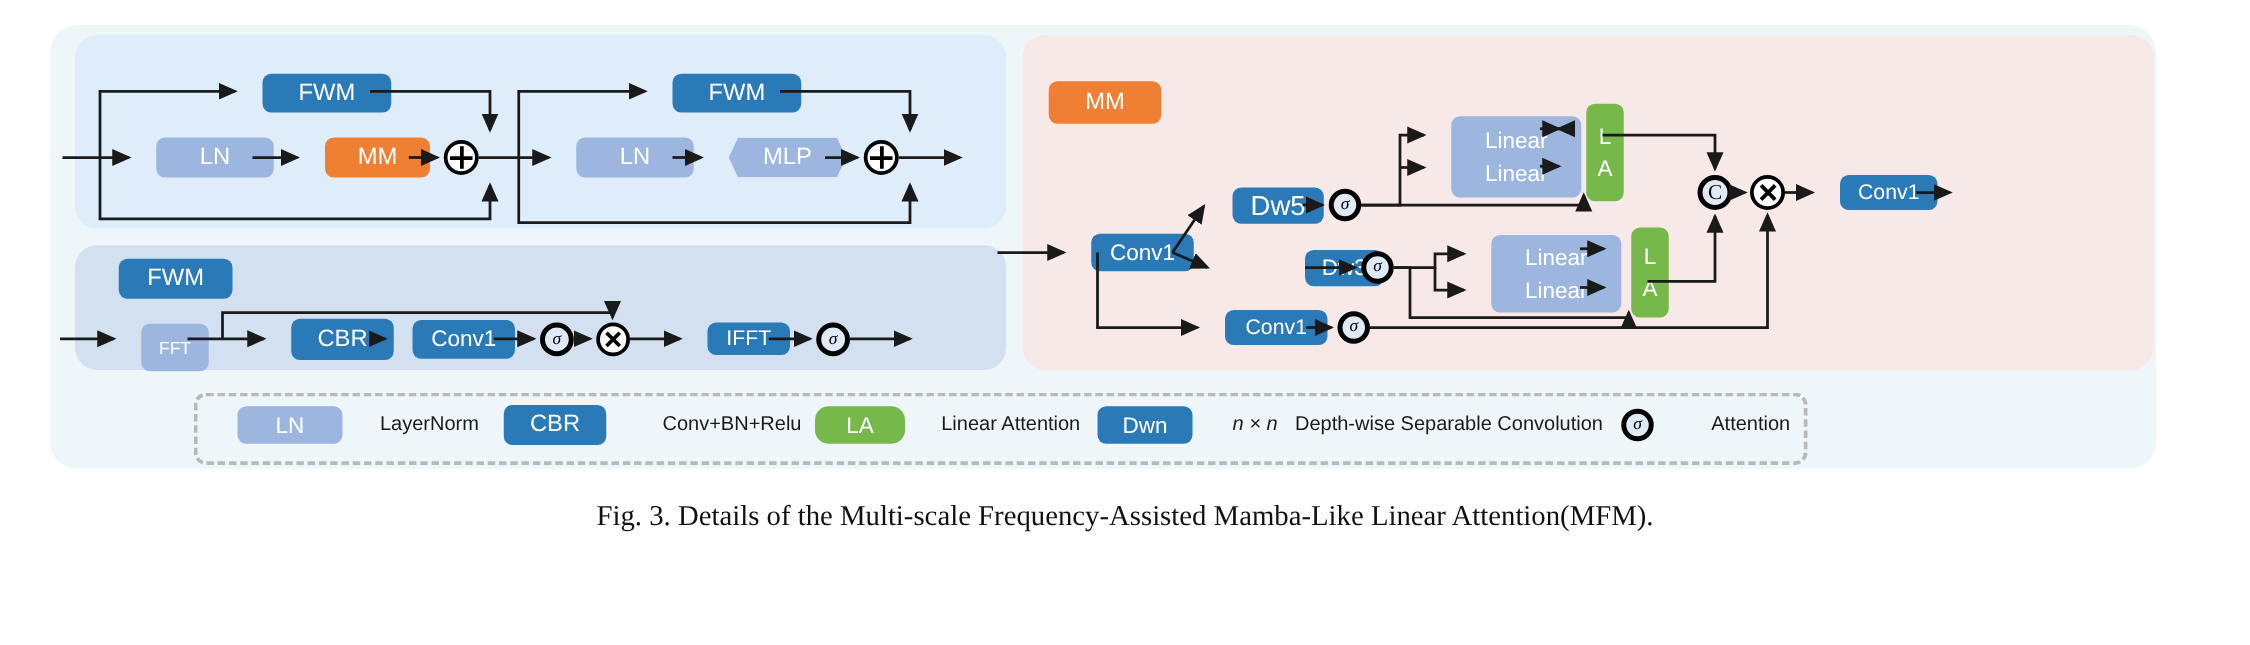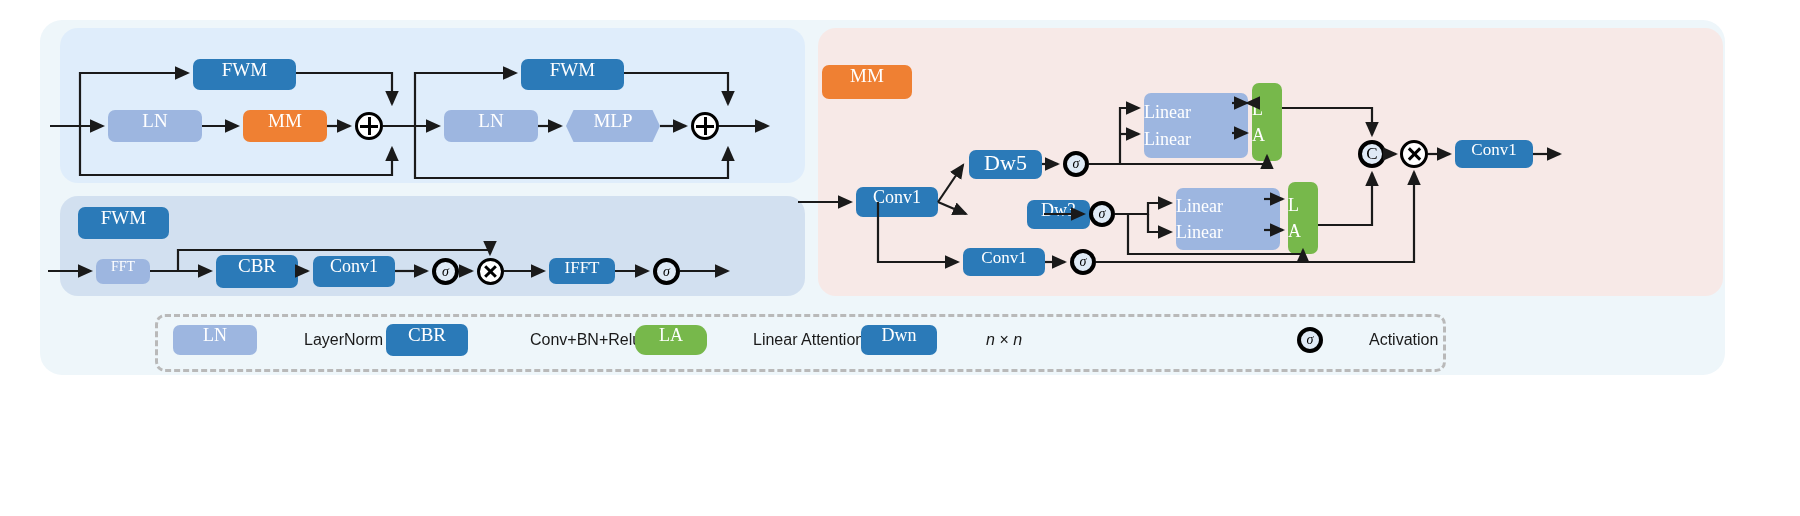--- a/index.html
+++ b/index.html
@@ -27,23 +27,23 @@
     position:absolute;left:818px;top:28px;width:905px;height:268px;
     background:#f7e9e7;border-radius:18px;
   }
   .legend-box{
     position:absolute;left:155px;top:314px;width:1285px;height:52px;
     border:3px dashed #b9b9b9;border-radius:10px;background:transparent;
   }
 
   
   .node{
-    position:absolute;display:flex;justify-content:center;
+    position:absolute;display:flex;align-items:center;justify-content:center;
     color:#ffffff;border-radius:7px;box-sizing:border-box;
-    font-family:Liberation Serif, serif;white-space:nowrap;
+    font-family:Liberation Sans, sans-serif;white-space:nowrap;margin-left:17px;
   }
   .blue{background:#2b7ab8;}
   .lblue{background:#9db6e0;}
   .orange{background:#ef8033;}
   .green{background:#77b84b;}
 
   .hexa{
     clip-path:polygon(8% 0,92% 0,100% 50%,92% 100%,8% 100%,0% 50%);
     border-radius:0;
   }
@@ -114,21 +114,21 @@
     <span>MLP</span>
   </div>
   <div class="op op-plus" style="left:691px;top:112px;width:28px;height:28px;"></div>
 
   <div class="panel-blue-bot"></div>
 
   <div class="node blue" style="left:78px;top:207px;width:91px;height:32px;font-size:19px;">
     <span>FWM</span>
   </div>
 
-  <div class="node lblue" style="left:96px;top:259px;width:54px;height:25px;font-size:14px;">
+  <div class="node lblue" style="left:96px;top:259px;width:54px;height:38px;font-size:14px;">
     <span>FFT</span>
   </div>
   <div class="node blue" style="left:216px;top:255px;width:82px;height:33px;font-size:19px;">
     <span>CBR</span>
   </div>
   <div class="node blue" style="left:313px;top:256px;width:82px;height:31px;font-size:18px;">
     <span>Conv1</span>
   </div>
   <div class="op op-sig" style="left:432px;top:258px;width:27px;height:27px;">
     <span>σ</span>
@@ -210,25 +210,26 @@
 
   <div class="node green" style="left:635px;top:325px;width:72px;height:30px;font-size:18px;border-radius:11px;">
     <span>LA</span>
   </div>
   <div class="label legend-text" style="left:717px;top:331px;">Linear Attention</div>
 
   <div class="node blue" style="left:861px;top:325px;width:76px;height:30px;font-size:18px;">
     <span>Dwn</span>
   </div>
   <div class="label legend-text" style="left:950px;top:331px;font-family:Liberation Sans, sans-serif;font-style:italic;">n × n</div>
+  <div class="label legend-text" style="left:1000px;top:331px;">Depth-wise Separable Convolution</div>
 
   <div class="op op-sig" style="left:1297px;top:327px;width:26px;height:26px;">
     <span>σ</span>
   </div>
-  <div class="label legend-text" style="left:1333px;top:331px;">Activation</div>
+  <div class="label legend-text" style="left:1333px;top:331px;">Attention</div>
 
   <svg class="wires">
     <defs>
       <marker id="ah" markerWidth="7" markerHeight="7" refX="6" refY="3.5" orient="auto">
         <polygon points="0,0.4 7,3.5 0,6.6" fill="#1a1a1a"></polygon>
       </marker>
     </defs>
 
     <line x1="50" y1="126" x2="103" y2="126" marker-end="url(#ah)"></line>
     <path d="M80 126 L80 73 L188 73" marker-end="url(#ah)"></path>
@@ -291,14 +292,15 @@
     <path d="M1318 225 L1372 225 L1372 173" marker-end="url(#ah)"></path>
 
     <line x1="1386" y1="154" x2="1396" y2="154" marker-end="url(#ah)"></line>
 
     <path d="M1096 262 L1414 262 L1414 172" marker-end="url(#ah)"></path>
 
     <line x1="1428" y1="154" x2="1450" y2="154" marker-end="url(#ah)"></line>
     <line x1="1533" y1="154" x2="1560" y2="154" marker-end="url(#ah)"></line>
   </svg>
 
+  <div class="figcaption">Fig. 3.  Details of the Multi-scale Frequency-Assisted Mamba-Like Linear Attention(MFM).</div>
 
 </div>
 
 </body></html>

